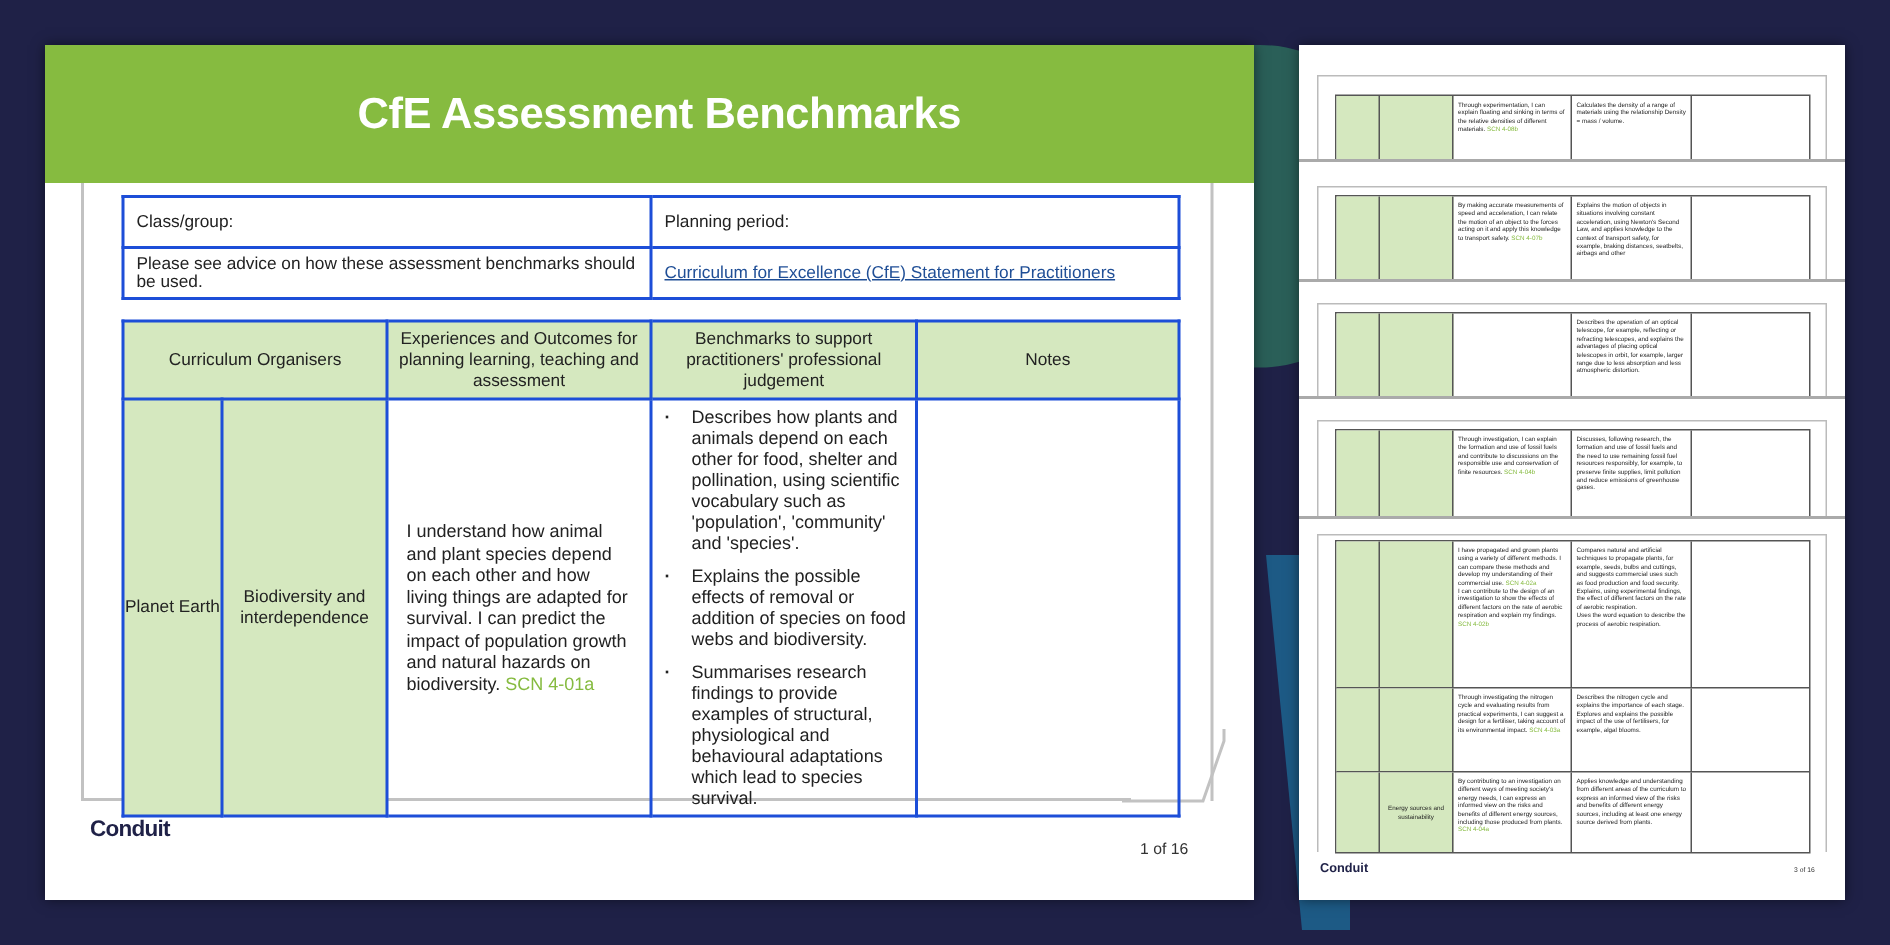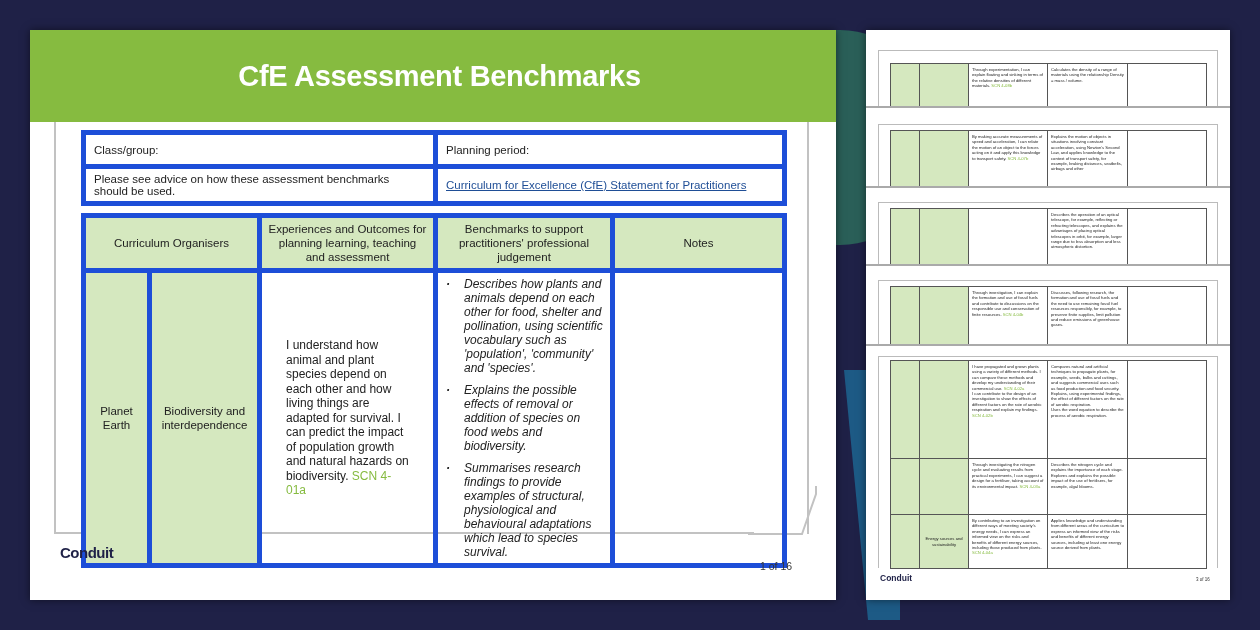--- a/index.html
+++ b/index.html
@@ -13,34 +13,34 @@
   
   .page-main { position: absolute; left: 30px; top: 30px; width: 806px; height: 570px; background: #fff; box-shadow: 0 0 8px rgba(0,0,0,0.5); }
   .banner { position: absolute; left: 0; top: 0; width: 100%; height: 92px; background: #86bb40; display: flex; flex-direction: column; align-items: center; justify-content: center; padding-left: 13px; }
   .banner-line { color: #fff; font-weight: bold; font-size: 29px; line-height: 30px; letter-spacing: -0.3px; font-family: "Liberation Sans", sans-serif; }
 
   .frame { position: absolute; left: 24px; top: 92px; width: 755px; height: 412px; border-left: 2px solid #c2c2c2; border-right: 2px solid #c2c2c2; }
   .frame-bottom { position: absolute; left: 24px; top: 502px; width: 700px; height: 2px; background: #c2c2c2; }
   .frame-corner { position: absolute; left: 718px; top: 456px; width: 70px; height: 50px; }
 
   table { border-collapse: collapse; position: absolute; }
-  td, th { border: 5px solid #1d4ed8; font-size: 11.5px; color: #222; vertical-align: middle; }
+  td, th { border: 2px solid #1d4ed8; font-size: 11.5px; color: #222; vertical-align: middle; }
 
   .info-table { left: 51px; top: 100px; width: 706px; }
   .info-table td { padding: 4px 8px; height: 34px; }
   .info-table td.lbl { font-weight: normal; }
   .link { color: #1f4e96; text-decoration: underline; cursor: pointer; }
 
   .bench-table { left: 51px; top: 183px; width: 706px; }
   .bench-table th { background: #d5e8bf; font-weight: normal; padding: 4px 6px; height: 51px; line-height: 14px; }
   .bench-table td.org { background: #d5e8bf; text-align: center; line-height: 14px; }
-  .bench-table td.eo { padding: 24px; line-height: 14.5px; font-size: 12px; }
+  .bench-table td.eo { padding: 12px; line-height: 14.5px; font-size: 12px; }
   .code { color: #86bb40; }
   .bench-table td.bm { padding: 4px 6px 4px 6px; vertical-align: top; font-size: 12px; line-height: 14px; }
-  .bm ul { list-style: none; font-style: italic; }
+  .bm ul { list-style: none; }
   .bm li { position: relative; padding-left: 20px; margin-bottom: 8px; }
   .bm li:last-child { margin-bottom: 0; }
   .bm li::before { content: "·"; position: absolute; left: 2px; top: 0; font-weight: bold; }
 
   .brand { position: absolute; left: 30px; top: 514px; font-weight: bold; font-size: 15px; color: #1f2147; letter-spacing: -0.5px; }
   .page-num { position: absolute; left: 730px; top: 530px; font-size: 10.5px; color: #333; }
 
   
   .page-side { position: absolute; left: 866px; top: 30px; width: 364px; height: 570px; background: #fff; box-shadow: 0 0 8px rgba(0,0,0,0.5); }
   .strip { position: absolute; left: 0; width: 100%; background: #fff; border-bottom: 2px solid #aaa; overflow: hidden; }

